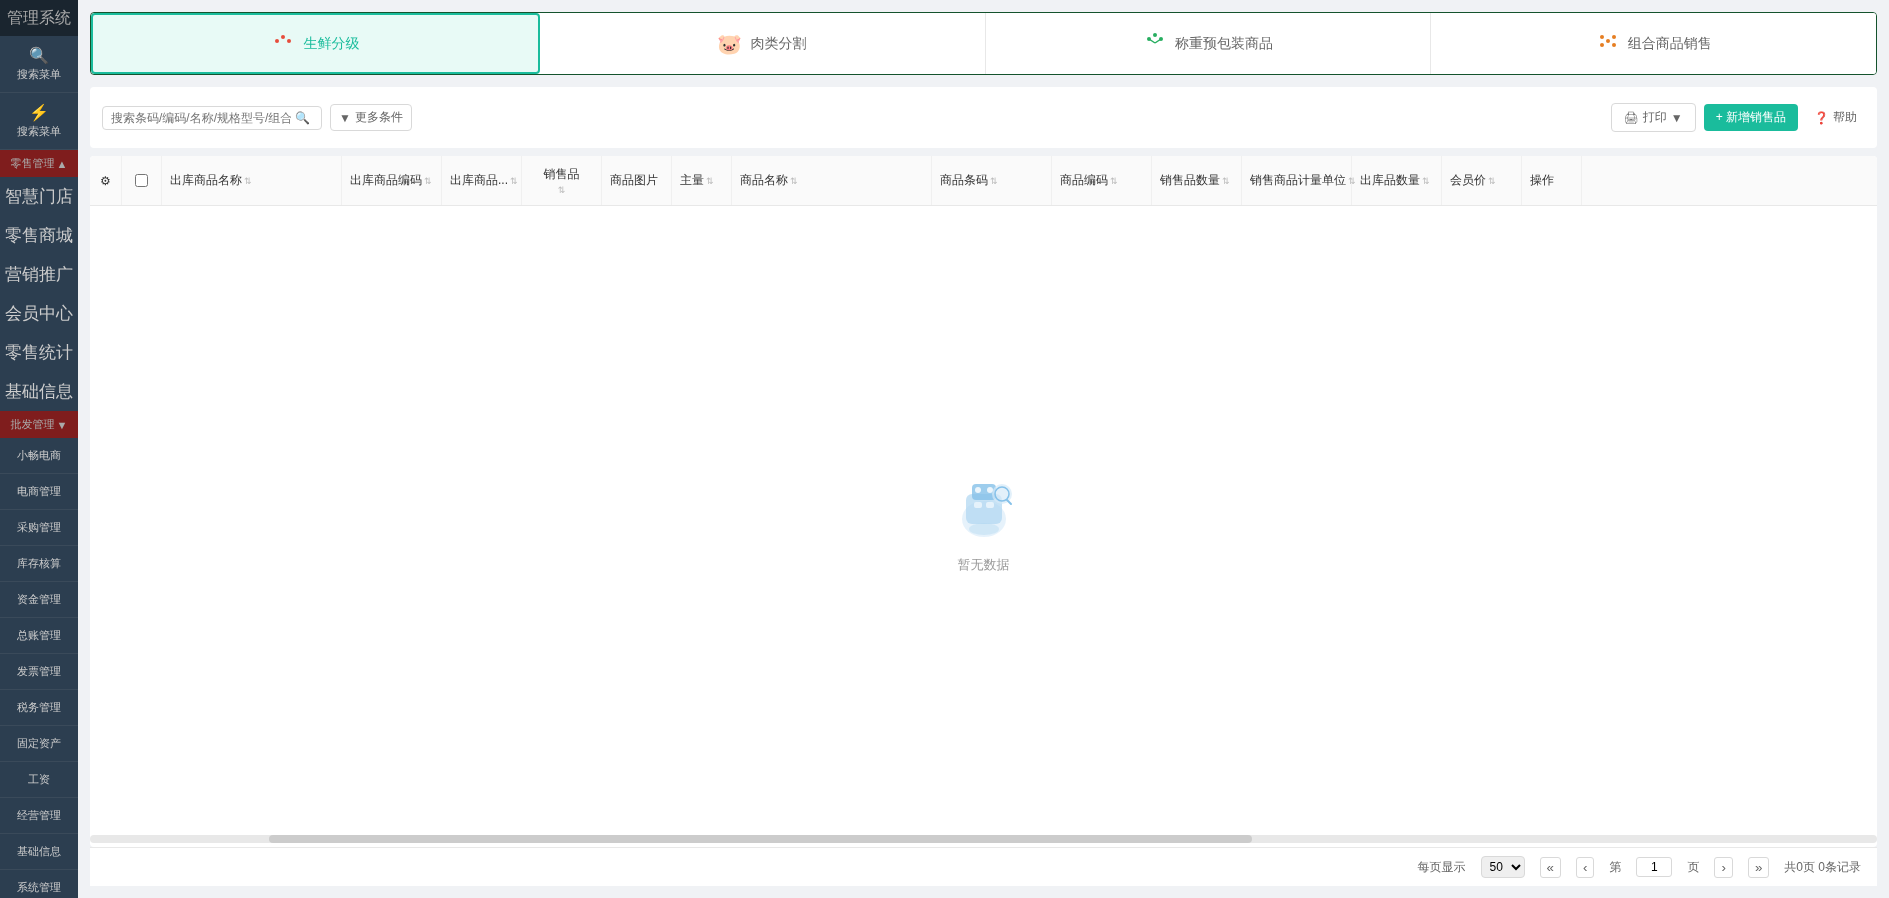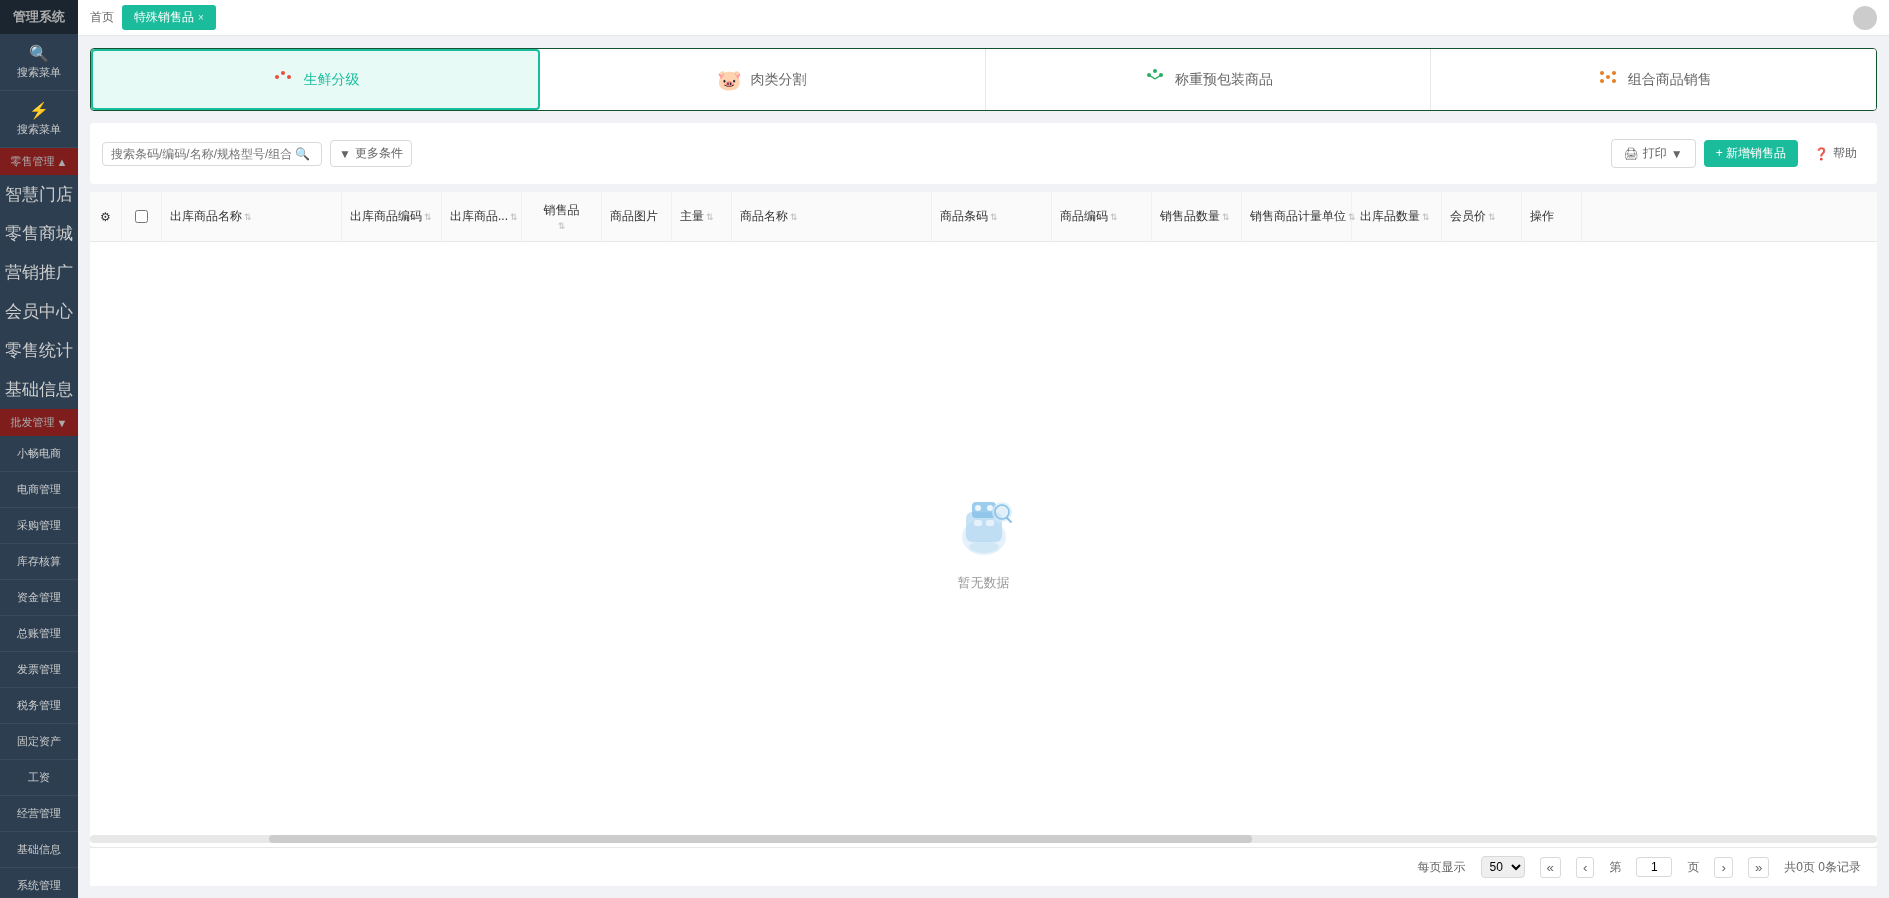--- a/index.html
+++ b/index.html
@@ -334,21 +334,21 @@
       border-radius: 4px;
       width: 55%;
       margin-left: 10%;
     }
   </style>
 </head>
 <body>
 
 <div class="sidebar">
   <div class="sidebar-logo">
-    <span style="font-size:13px;color:#aaa;font-weight:bold;">管理系统</span>
+    <span style="font-size:16px;color:#aaa;">管理系统</span>
   </div>
 
   <div class="sidebar-item">
     <div class="icon">🔍</div>
     <div>搜索菜单</div>
   </div>
   <div class="sidebar-item">
     <div class="icon">⚡</div>
     <div>搜索菜单</div>
   </div>
@@ -421,30 +421,20 @@
     <div>企业协同</div>
   </div>
   <div class="sidebar-item">
     
   </div>
 
 </div>
 
 <div class="main">
 
-  <div class="topbar">
-    <span class="topbar-home">首页</span>
-    <div class="topbar-tab">
-      <span>特殊销售品</span>
-      <span class="close-x">×</span>
-    </div>
-    <div class="topbar-right">
-      <div class="user-avatar"></div>
-    </div>
-  </div>
 
   <div class="content">
 
     <div class="category-tabs">
       <div class="cat-tab active">
         <span class="cat-icon">
           <svg width="24" height="24" viewBox="0 0 24 24" fill="none">
             <circle cx="6" cy="12" r="2" fill="#e74c3c"></circle>
             <circle cx="12" cy="8" r="2" fill="#e74c3c"></circle>
             <circle cx="18" cy="12" r="2" fill="#e74c3c"></circle>

